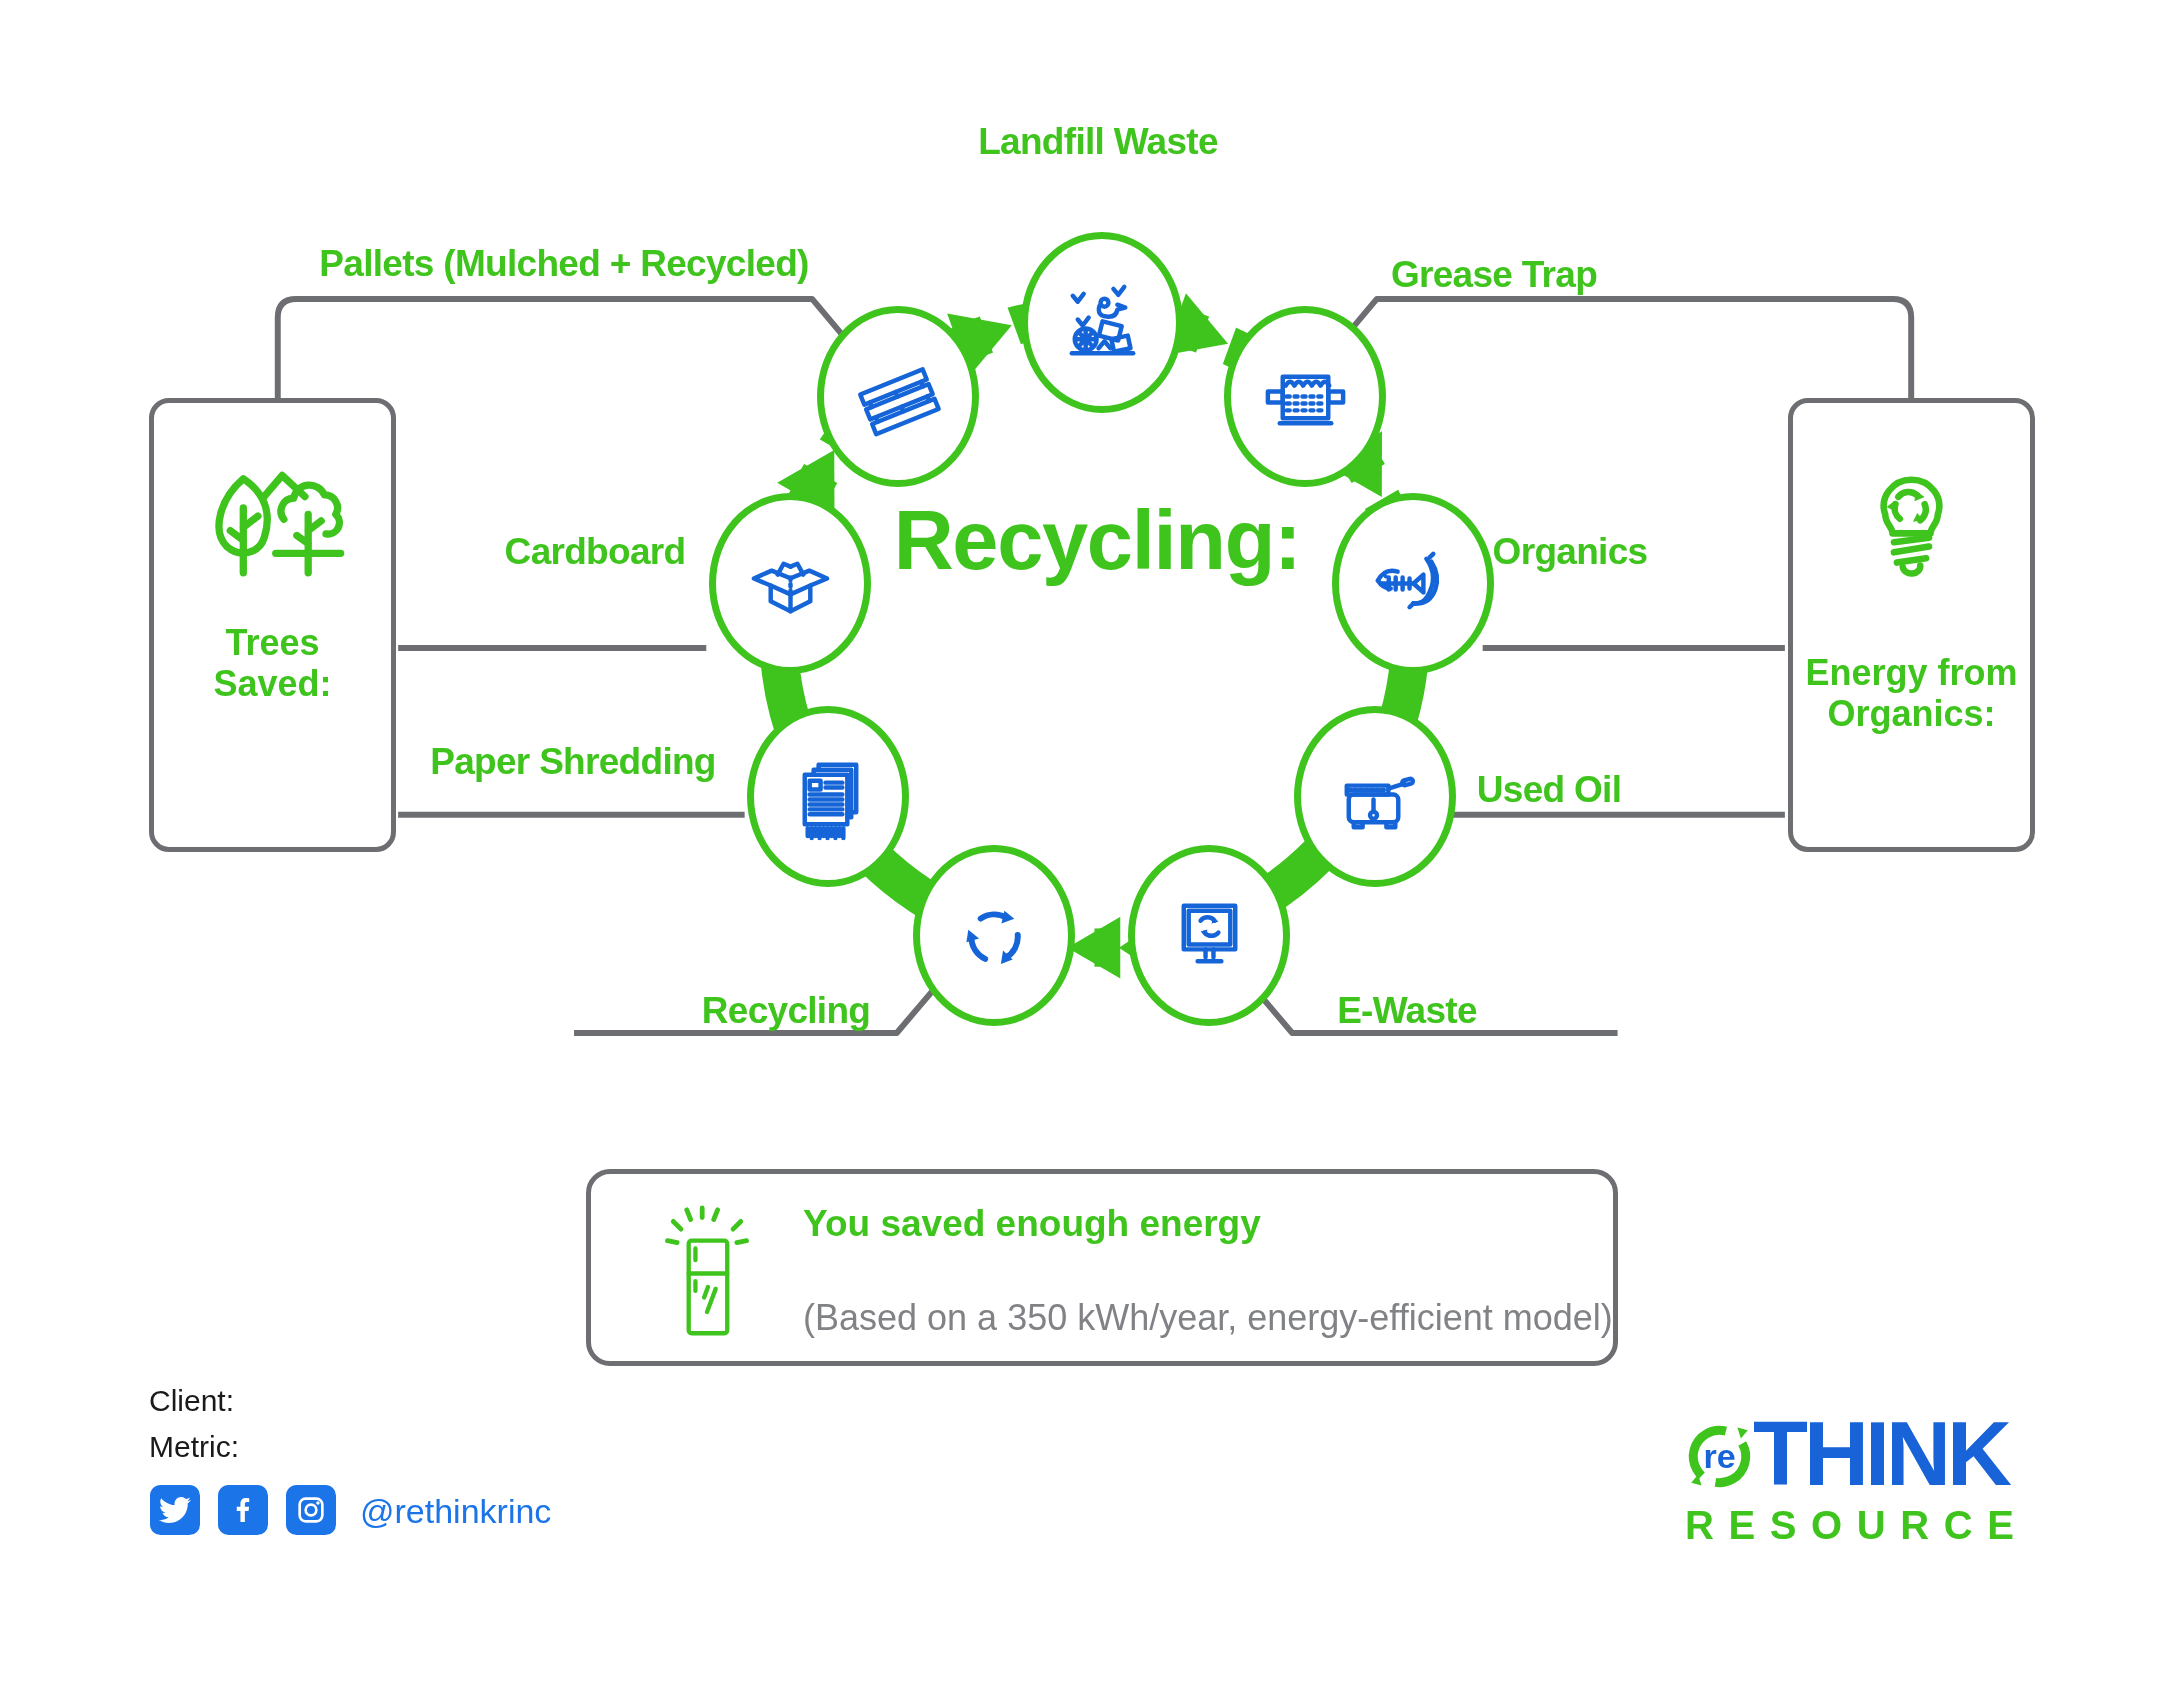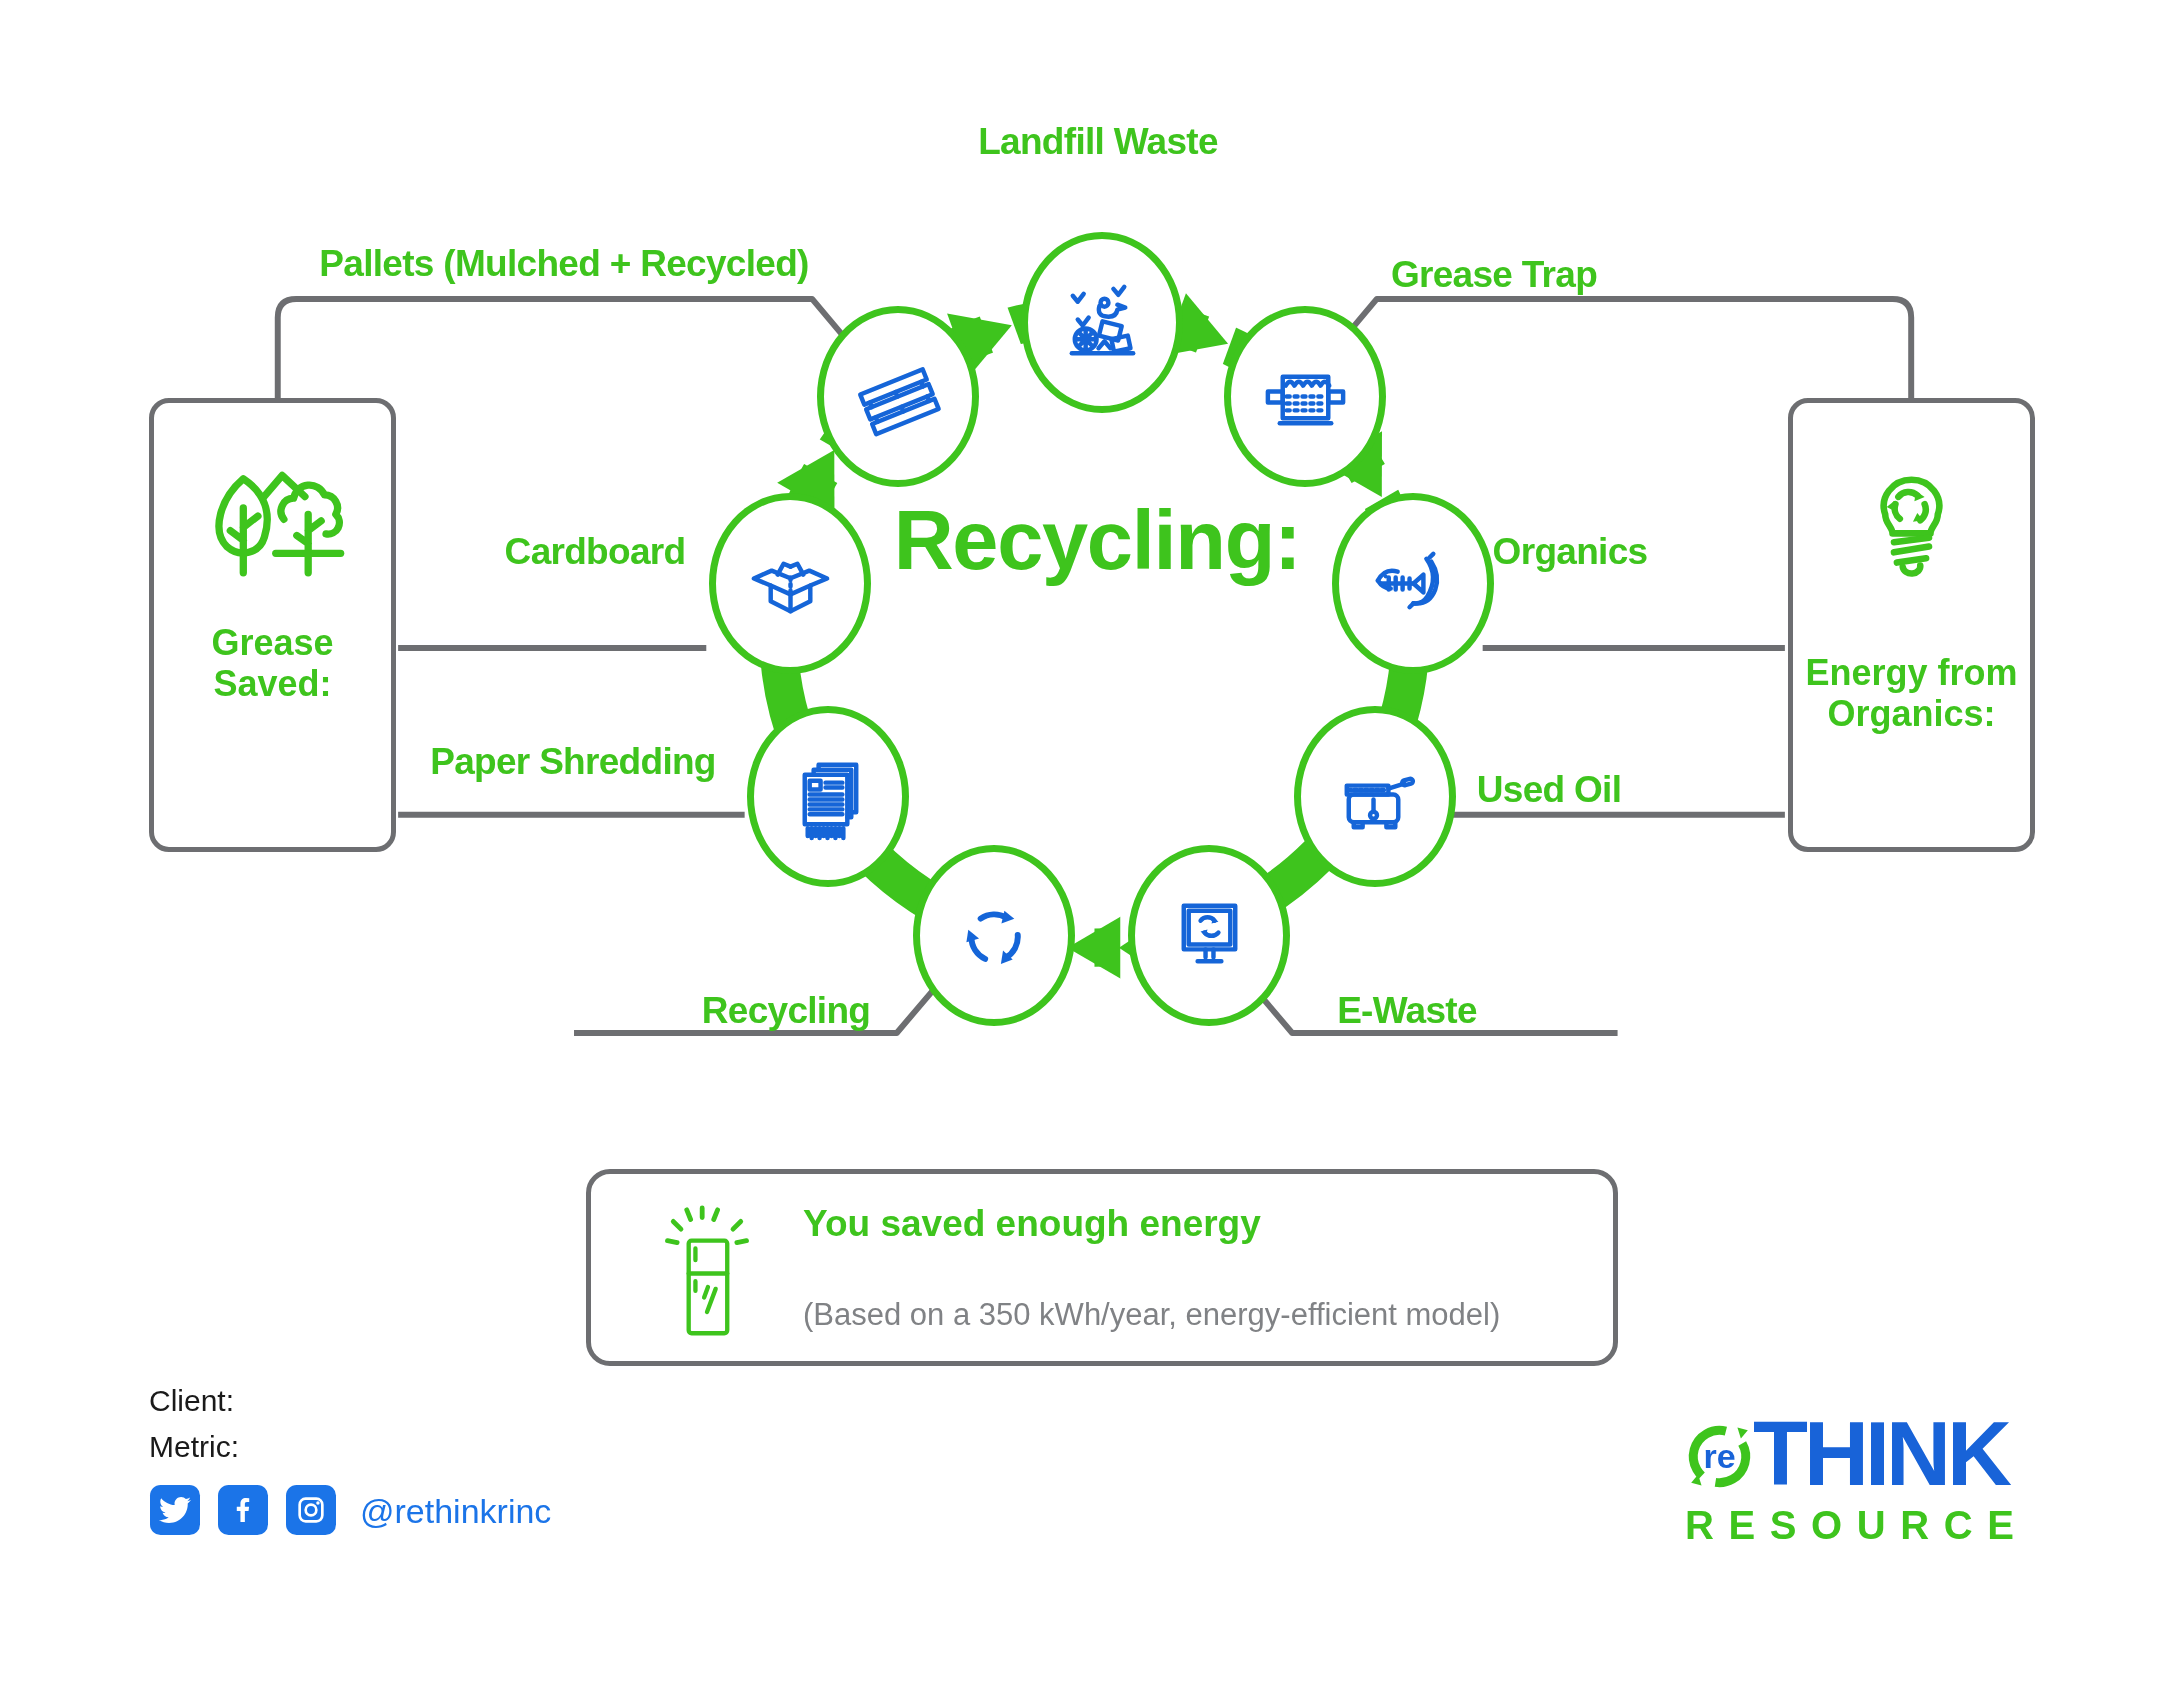--- a/index.html
+++ b/index.html
@@ -40,21 +40,21 @@
            display:flex;flex-direction:column;align-items:center;}
   .sidebox svg{width:165px;height:146px;margin-top:53px;}
   .sideboxtext{color:var(--green);font-weight:700;font-size:36px;line-height:41px;text-align:center;margin-top:20px;}
 
   .energybox{position:absolute;left:586px;top:1169px;width:1032px;height:197px;border:5.3px solid var(--linegray);
              border-radius:24px;background:#fff;z-index:2;box-sizing:border-box;}
   .fridgewrap{position:absolute;left:63px;top:18.5px;width:106px;height:159px;}
   .energyheading{position:absolute;left:212px;top:28px;color:var(--green);font-weight:700;
                  font-size:37px;line-height:44px;white-space:nowrap;}
   .energynote{position:absolute;left:212px;top:123px;color:var(--notegray);font-weight:400;
-              font-size:31px;white-space:nowrap;}
+              font-size:36px;white-space:nowrap;}
 
   .footer-label{position:absolute;color:var(--textblack);font-size:30px;font-weight:400;z-index:4;white-space:nowrap;}
   .social{position:absolute;width:50px;height:50px;border-radius:10.6px;background:var(--socialblue);
           z-index:4;display:flex;align-items:center;justify-content:center;}
   .social svg{width:32px;height:32px;}
   .handle{position:absolute;left:360px;top:1511px;transform:translateY(-50%);color:var(--socialblue);
           font-size:34px;font-weight:400;z-index:4;white-space:nowrap;}
 
   .logo-think{position:absolute;left:1753px;top:1415px;color:var(--logoblue);font-weight:700;
               font-size:90px;line-height:79px;letter-spacing:-4px;z-index:4;white-space:nowrap;}
@@ -234,21 +234,21 @@
   <div class="sidebox" style="left:149px;top:398px;">
     <svg viewBox="0 0 100 90">
       <path class="g" d="M32,14 C18,26 12,46 22,56 C30,63 42,60 45,50 C50,34 44,22 32,14 Z"></path>
       <path class="g" d="M32,32 V72 M32,44 l9,-7 M32,52 l-8,-6"></path>
       <path class="g" d="M44,26 L56,12 L70,25"></path>
       <path class="g" d="M57,39 a8,8 0 0 1 6,-13 a10,10 0 0 1 19,-2 a8,8 0 0 1 7,12 a7,7 0 0 1 -6,12"></path>
       <path class="g" d="M72,36 V72 M72,46 l8,-6 M72,54 l-7,-5"></path>
       <path class="g" d="M52,60 H92"></path>
     </svg>
     <div class="sideboxtext">
-      <div>Grease</div>
+      <div>Trees</div>
       <div>Saved:</div>
     </div>
   </div>
 
   <div class="sidebox" style="left:1788px;top:398px;gap:30px;">
     <svg viewBox="0 0 100 100">
       <path class="g" d="M32,40 a19,18 0 1 1 36,0 c0,6 -5,9 -5,13 h-26 c0,-4 -5,-7 -5,-13 z"></path>
       <path class="g" d="M38,59 l24,-3 M38,66 l24,-4 M40,73 l20,-3"></path>
       <path class="g" d="M44,76 a6,5 0 0 0 12,-1"></path>
       <path class="g" d="M41,28 a9,9 0 0 1 13,-1"></path>

